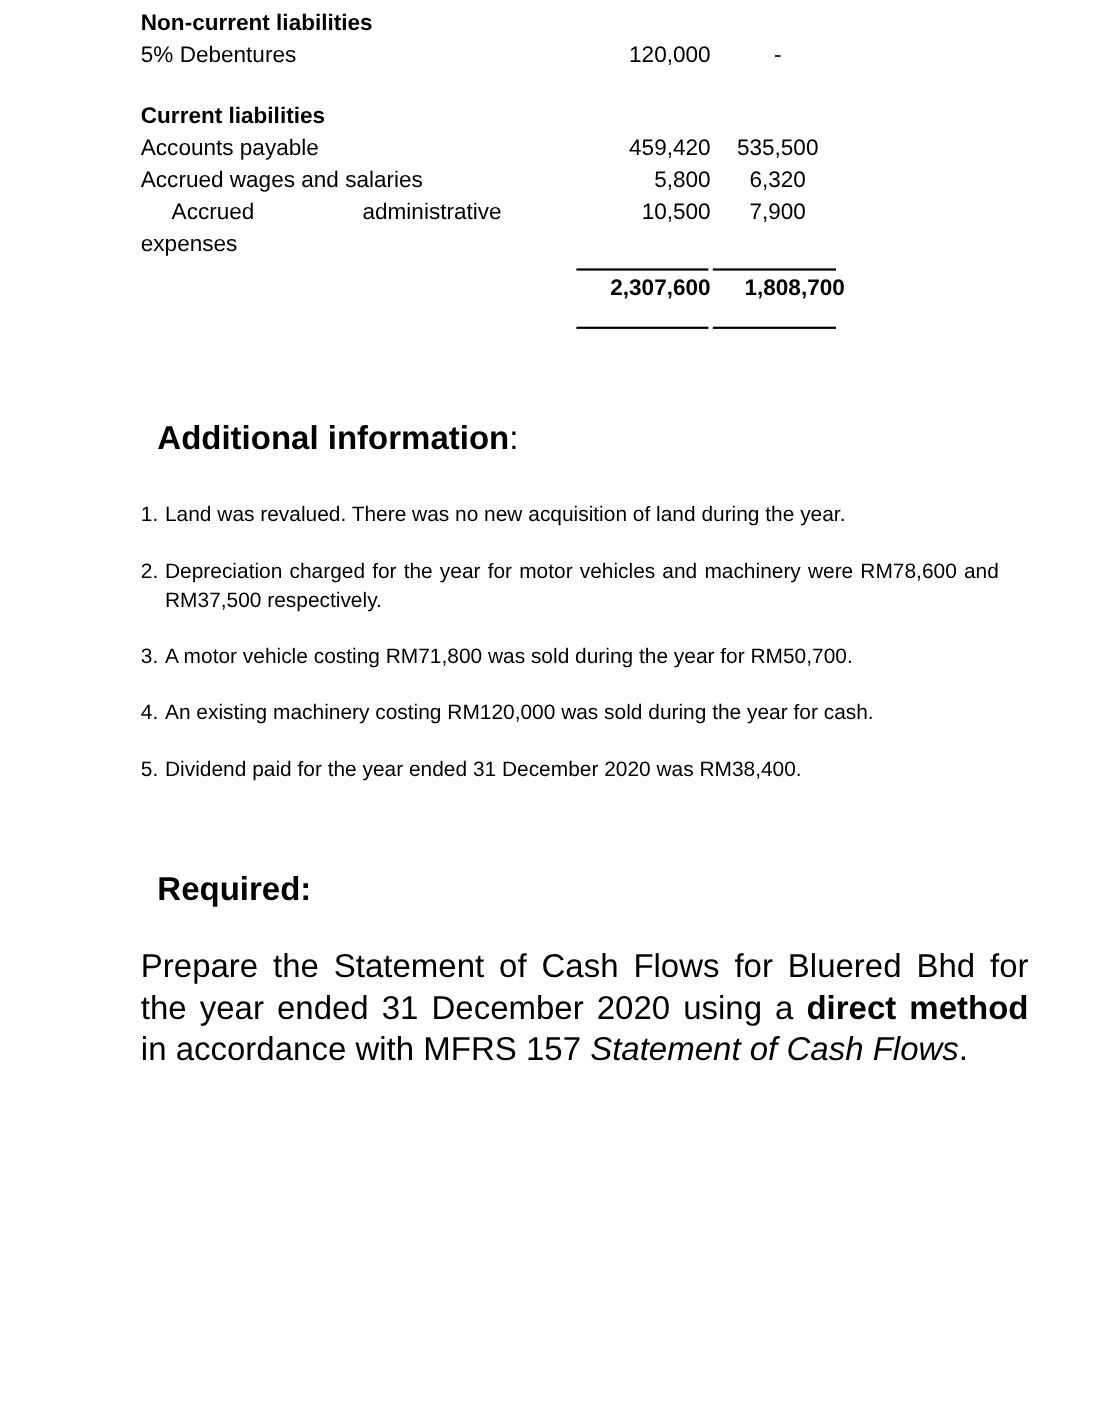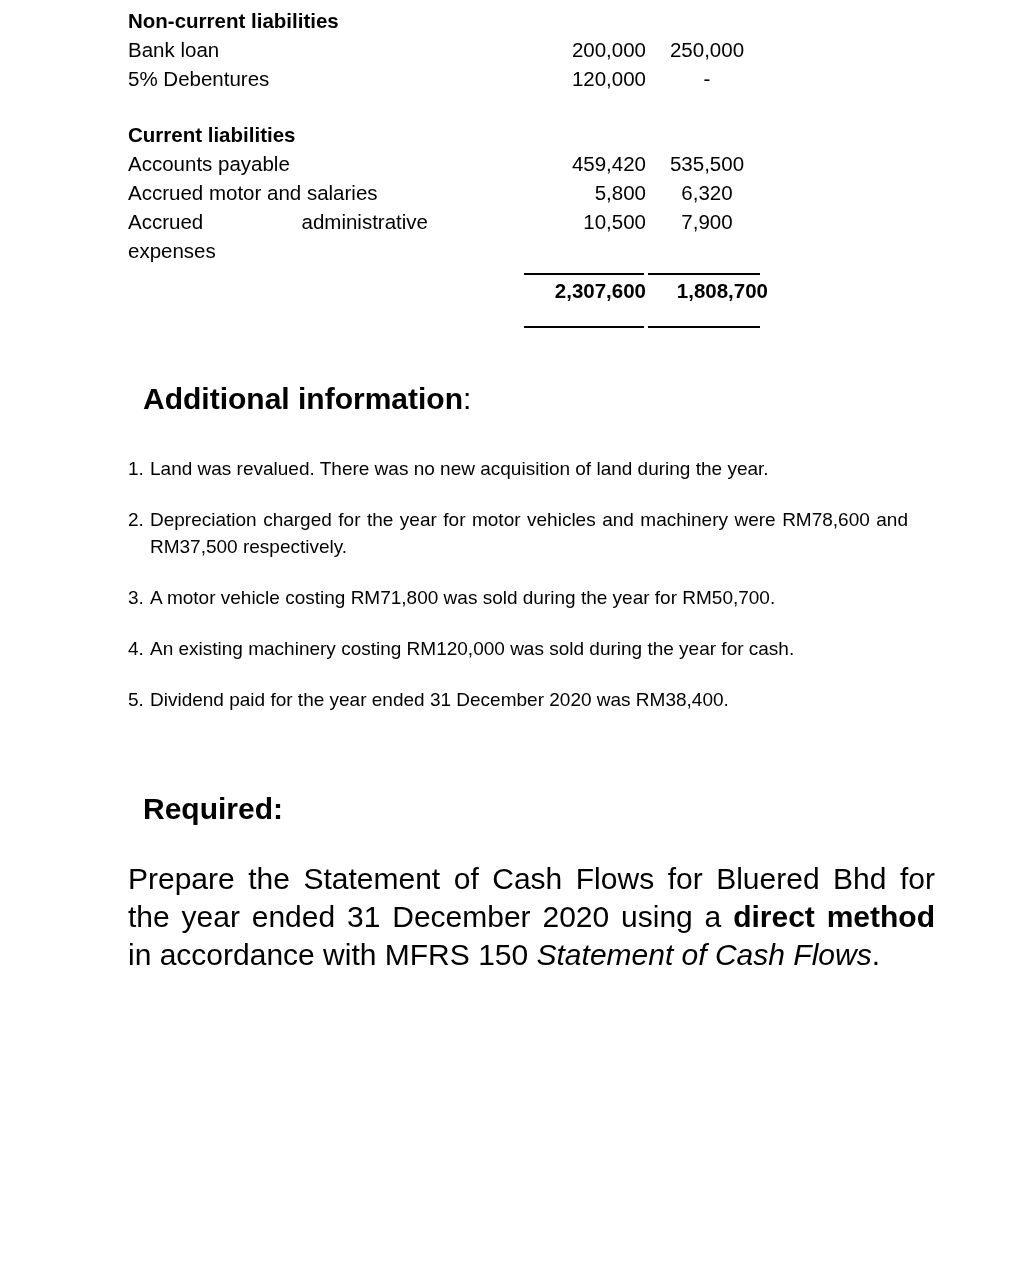--- a/index.html
+++ b/index.html
@@ -45,20 +45,21 @@
   .section-head td { font-weight: bold; }
   .spacer-row td { height: 27px; line-height: 27px; font-size: 0; }
 
   
   .just-label {
     display: block;
     width: 300px;
     text-align: justify;
     text-align-last: justify;
     line-height: 29px;
+    margin-left: 28px;
   }
   .just-label .w2 { }
 
   .label-cont {
     display: block;
     line-height: 29px;
   }
 
   
   .rule-row td { height: 11px; padding: 0; font-size: 0; line-height: 0; }
@@ -150,25 +151,20 @@
 <div class="page">
 
   <table class="bs-table">
     <tbody>
       <tr class="section-head">
         <td class="col-label">Non-current liabilities</td>
         <td class="col-num1"></td>
         <td class="col-num2"></td>
       </tr>
       <tr>
-        <td class="col-label">Bank loan</td>
-        <td class="col-num1">200,000</td>
-        <td class="col-num2">250,000</td>
-      </tr>
-      <tr>
         <td class="col-label">5% Debentures</td>
         <td class="col-num1">120,000</td>
         <td class="col-num2">-</td>
       </tr>
 
       <tr class="spacer-row">
         <td></td>
           <td></td>
           <td></td>
       </tr>
@@ -177,21 +173,21 @@
         <td class="col-label">Current liabilities</td>
         <td class="col-num1"></td>
         <td class="col-num2"></td>
       </tr>
       <tr>
         <td class="col-label">Accounts payable</td>
         <td class="col-num1">459,420</td>
         <td class="col-num2">535,500</td>
       </tr>
       <tr>
-        <td class="col-label">Accrued motor and salaries</td>
+        <td class="col-label">Accrued wages and salaries</td>
         <td class="col-num1">5,800</td>
         <td class="col-num2">6,320</td>
       </tr>
       <tr>
         <td class="col-label">
           <span class="just-label"><span class="w2">Accrued</span> <span class="w2">administrative</span></span>
           <span class="label-cont">expenses</span>
         </td>
         <td class="col-num1">10,500</td>
         <td class="col-num2">7,900</td>
@@ -243,17 +239,17 @@
       <span class="note-text">An existing machinery costing RM120,000 was sold during the year for cash.</span>
     </div>
     <div class="note-item">
       <span class="note-num">5.</span>
       <span class="note-text">Dividend paid for the year ended 31 December 2020 was RM38,400.</span>
     </div>
   </div>
 
   <div class="heading" id="required-heading">Required:</div>
 
-  <div class="required-para"><span>Prepare the Statement of Cash Flows for Bluered Bhd for the year ended 31 December 2020 using a </span><b>direct method</b><span> in accordance with MFRS 150 </span><i>Statement of Cash Flows</i><span>.</span></div>
+  <div class="required-para"><span>Prepare the Statement of Cash Flows for Bluered Bhd for the year ended 31 December 2020 using a </span><b>direct method</b><span> in accordance with MFRS 157 </span><i>Statement of Cash Flows</i><span>.</span></div>
 
   <div class="home-indicator"></div>
 
 </div>
 
 </body></html>

